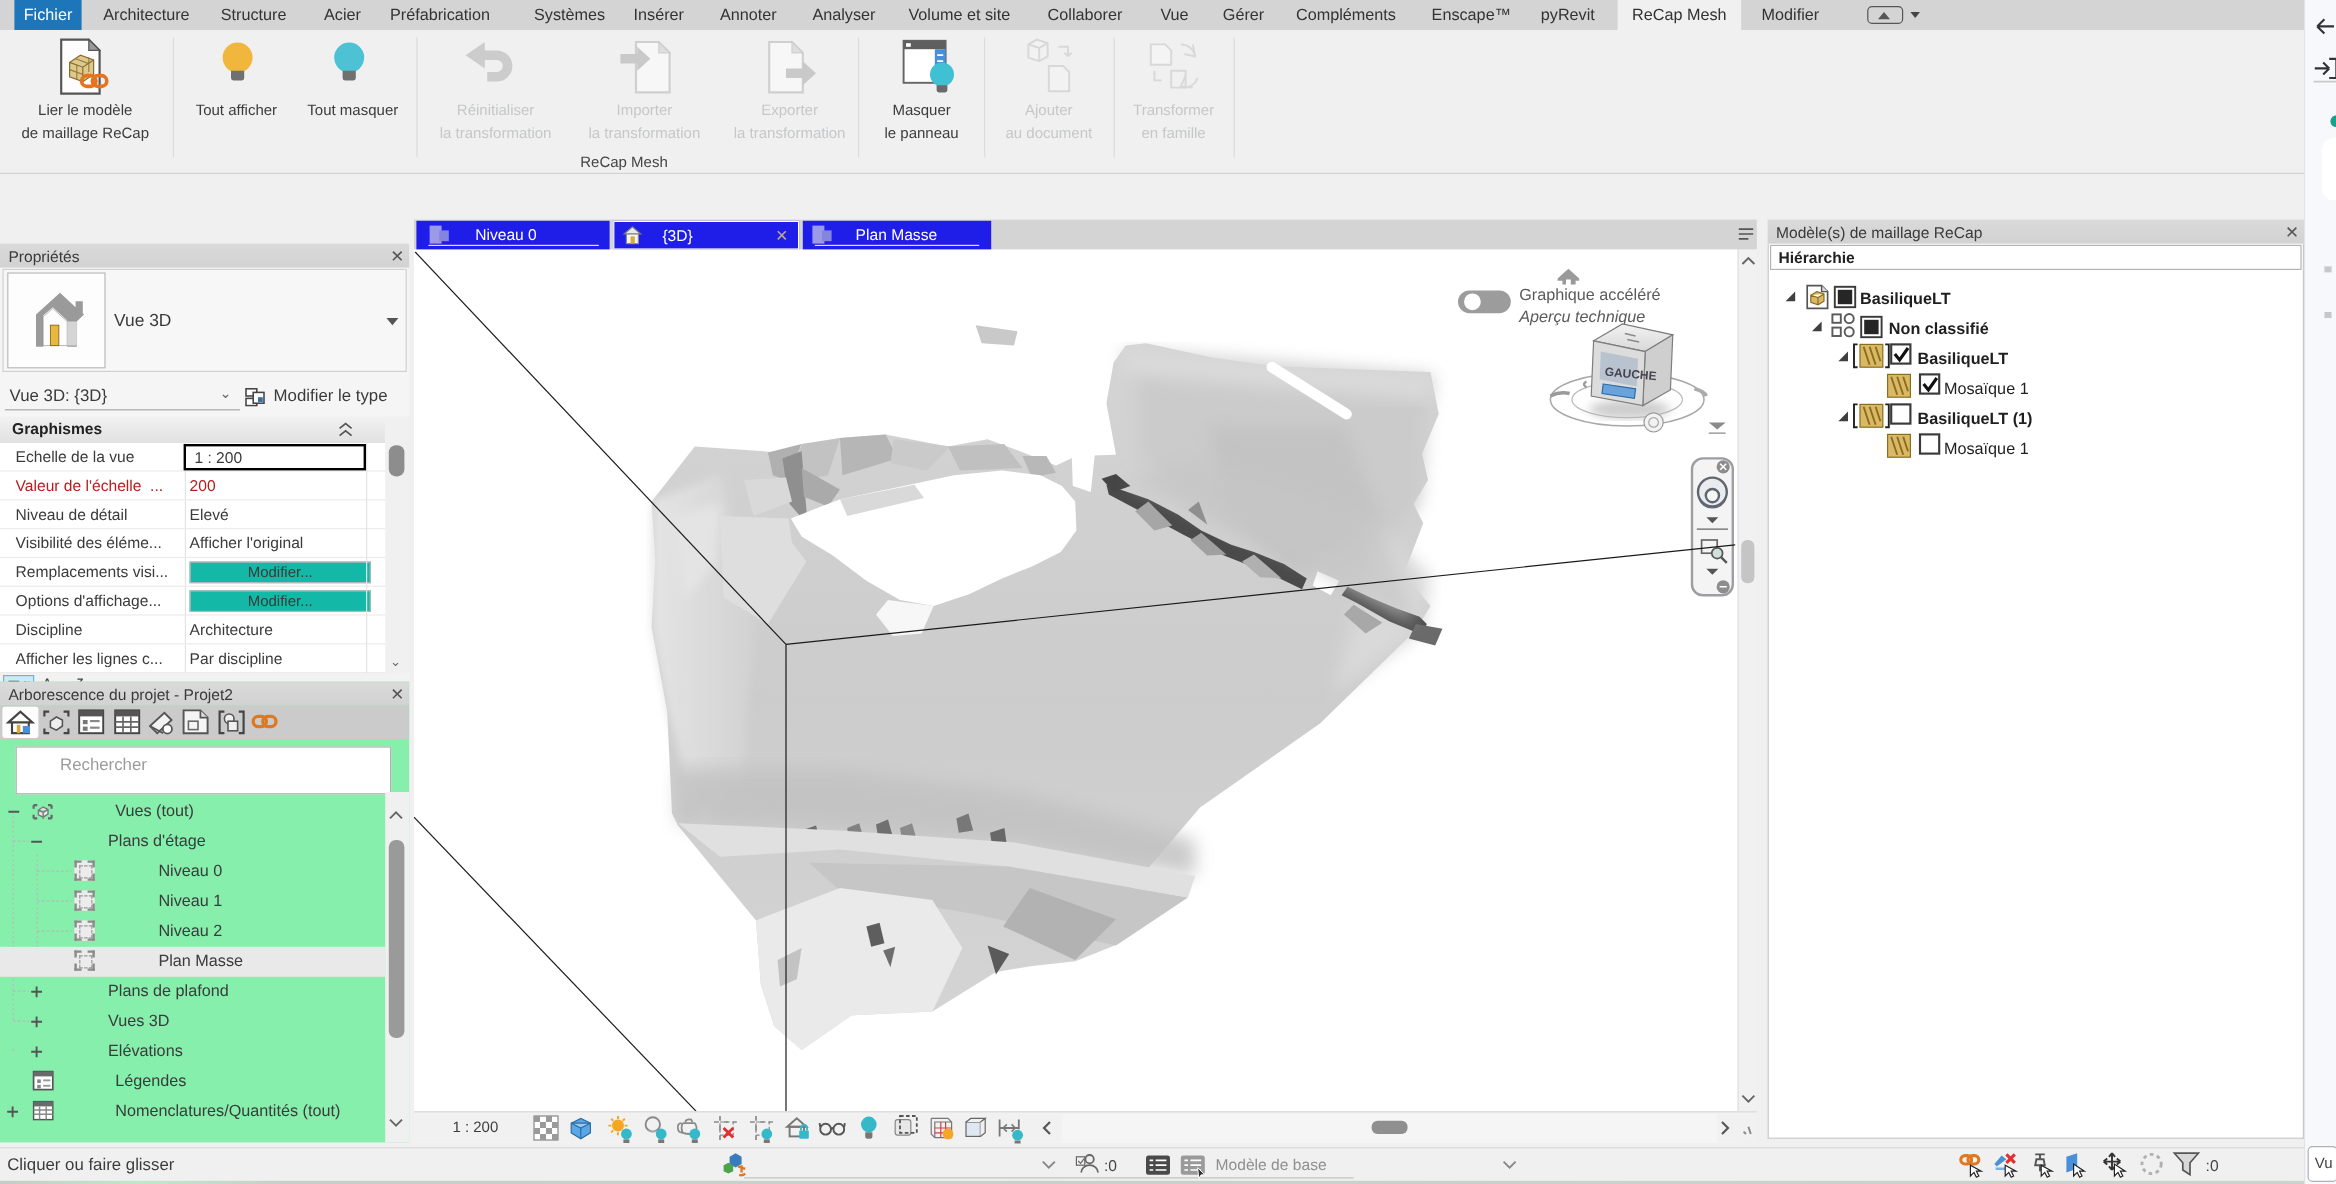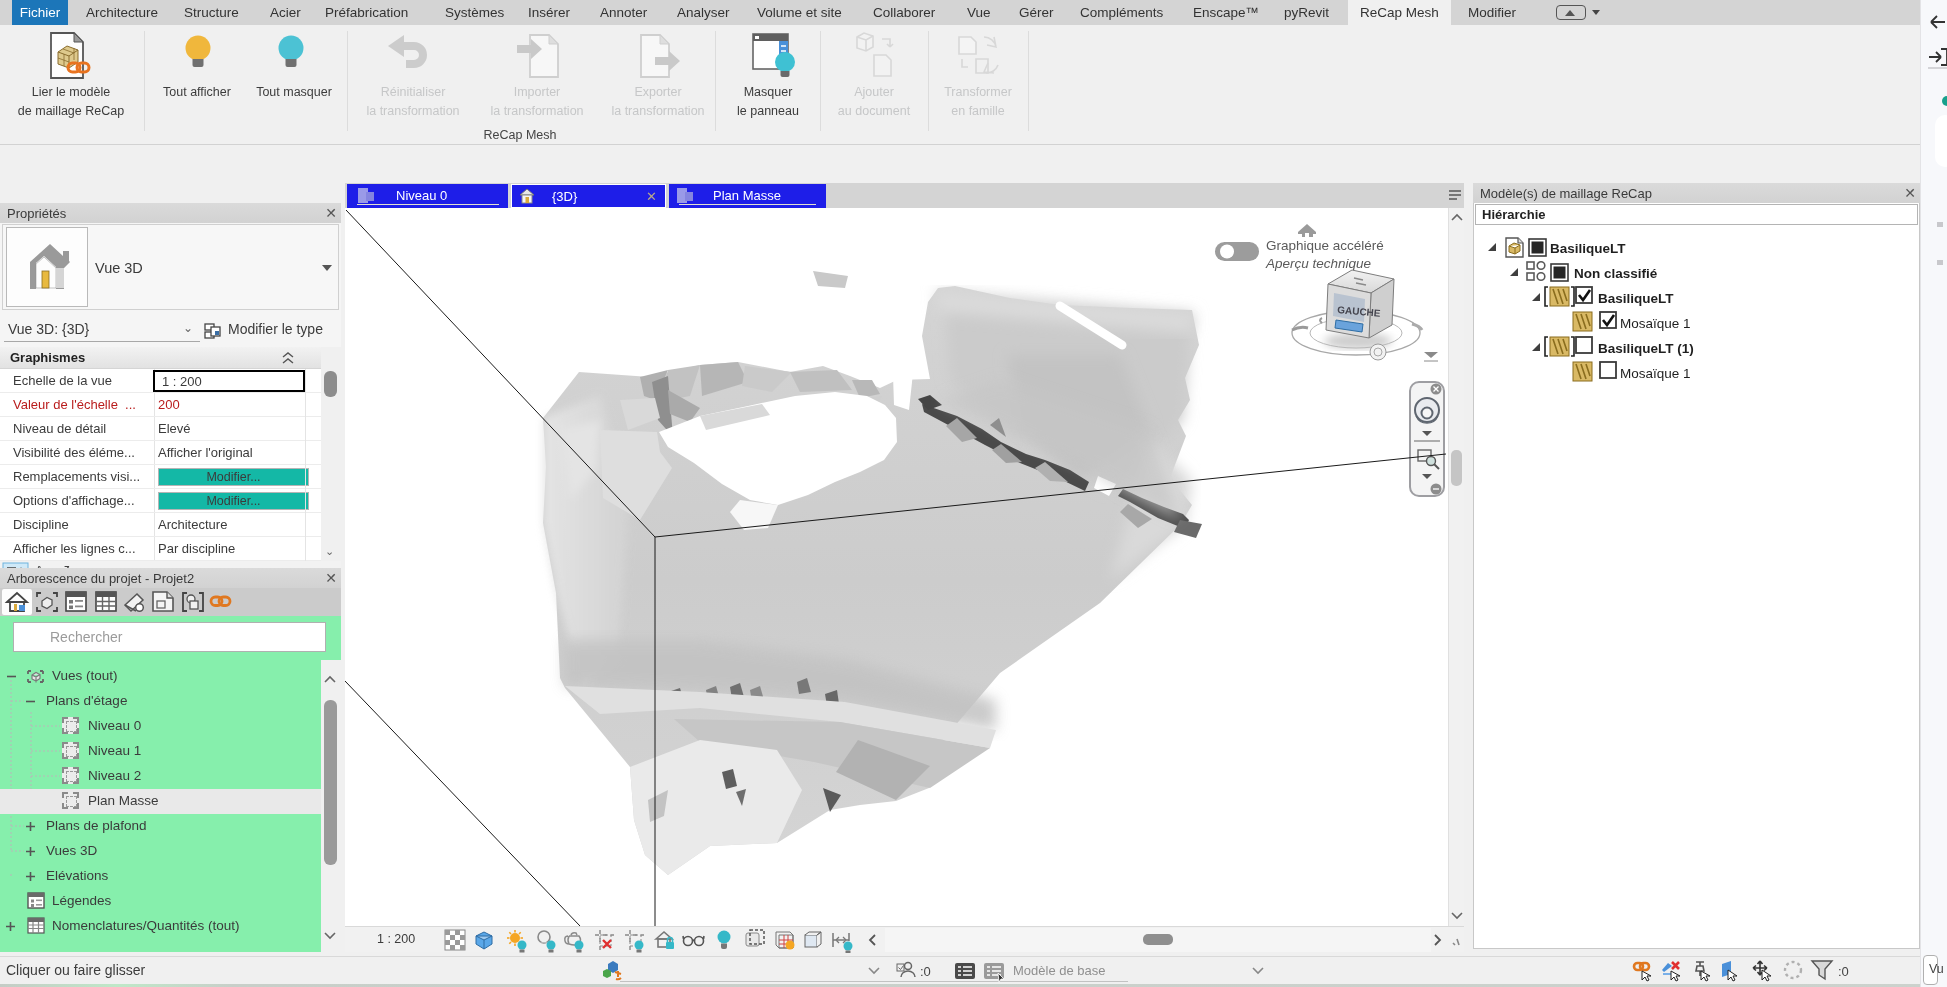--- a/index.html
+++ b/index.html
@@ -41,21 +41,21 @@
 #proptable:after { content:""; position:absolute; left:305px; top:0; width:1px; height:100%; background:#e4e4e4; }
 .prow { position:relative; height:24px; border-bottom:1px solid #ececec; }
 .prow .l { position:absolute; left:13px; top:4px; white-space:nowrap; overflow:hidden; max-width:138px;}
 .prow .v { position:absolute; left:158px; top:4px; white-space:nowrap; }
 .pbtn { position:absolute; left:158px; top:2.5px; width:151px; height:18px; background:#14b8a6;
   border:1px solid #b5b5b5; text-align:center; font-size:12.5px; color:#3b3b3b; line-height:17px;}
 
 
 #treep { position:absolute; left:0; top:568px; width:341px; height:384px; background:#86efac;padding-left:47px; }
 .titem { position:absolute; left:0; width:321px; height:25px; font-size:13.5px; color:#3b3b3b; }
-.titem .txt { position:absolute; top:4px; }
+.titem .txt { position:absolute; top:4px;margin-left:44px; }
 .dashicon { position:absolute; top:3px; width:17px; height:17px; border:2px dashed #8a8a8a; background:#ececec; }
 .dashicon:after { content:""; position:absolute; left:2px; top:2px; width:9px; height:9px; border:1.5px dashed #9a9a9a; }
 
 
 #vtabs { position:absolute; left:345px; top:183px; width:1119px; height:25px; background:#d4d4d4; }
 .vtab { position:absolute; top:1px; height:24px; background:#1e1ee8; color:#fff; font-size:13px; }
 .vtab .lbl { position:absolute; top:4px; }
 #canvas { position:absolute; left:345px; top:208px; width:1103px; height:744px; background:#fff; overflow:hidden;}
 
 
@@ -335,21 +335,21 @@
     <g fill="none" stroke="#e07820" stroke-width="2.8">
             <rect x="211" y="9" width="11" height="8.5" rx="4.2"></rect>
             <rect x="219" y="9" width="11" height="8.5" rx="4.2"></rect>
           </g>
   </svg>
   </div>
   <svg class="abs" style="left:20px;top:60px" width="20" height="20" viewBox="0 0 20 20">
         <circle cx="8" cy="8" r="6" fill="none" stroke="#999" stroke-width="2"></circle>
         <line x1="12.5" y1="12.5" x2="18" y2="18" stroke="#999" stroke-width="2.5"></line>
       </svg>
-  <div class="abs" style="left:13px;top:54px;width:313px;height:30px;background:#fff;border:1px solid #b0b0b0;">
+  <div class="abs" style="left:13px;top:54px;width:313px;height:40px;background:#fff;border:1px solid #b0b0b0;">
     <span style="position:absolute;left:36px;top:6px;color:#9b9b9b;font-size:14px;">Rechercher</span>
   </div>
   <div id="treelist">
     <svg class="abs" style="left:0;top:96px;" width="321" height="256" viewBox="0 0 321 256">
       <g stroke="#b8b8b8" stroke-width="1" stroke-dasharray="2,2" fill="none">
         <line x1="11" y1="12" x2="11" y2="187"></line>
         <line x1="11" y1="37" x2="24" y2="37"></line>
         <line x1="31" y1="48" x2="31" y2="137"></line>
         <line x1="31" y1="62" x2="60" y2="62"></line>
         <line x1="31" y1="87" x2="60" y2="87"></line>
@@ -889,18 +889,18 @@
 <div id="rightstrip">
   <svg class="abs" style="left:0;top:0" width="27" height="987" viewBox="0 0 27 987">
     <path d="M10,22 h14 M10,22 l6,-6 M10,22 l6,6" stroke="#333" stroke-width="1.8" fill="none"></path>
     <path d="M8,57 h12 M20,57 l-5,-5 M20,57 l-5,5 M20,49 h6 v16 h-6" stroke="#333" stroke-width="1.8" fill="none"></path>
     <line x1="7" y1="68" x2="27" y2="68" stroke="#c9c9cc" stroke-width="1.5"></line>
     <circle cx="26" cy="101" r="5" fill="#18a08c"></circle>
     <rect x="14" y="115" width="20" height="52" rx="10" fill="#ffffff"></rect>
     <rect x="16" y="222" width="6" height="5" fill="#c8c8cc"></rect>
     <rect x="16" y="260" width="6" height="5" fill="#c8c8cc"></rect>
   </svg>
-  <div class="abs" style="left:2px;top:955px;width:15px;height:30px;background:#fff;border:1px solid #b0b0b0;border-radius:4px;">
+  <div class="abs" style="left:2px;top:955px;width:25px;height:30px;background:#fff;border:1px solid #b0b0b0;border-radius:4px;">
     <span style="position:absolute;left:5px;top:6px;font-size:12.5px;color:#444;">Vu</span>
   </div>
 </div>
 
 </div>
 
 </body></html>

